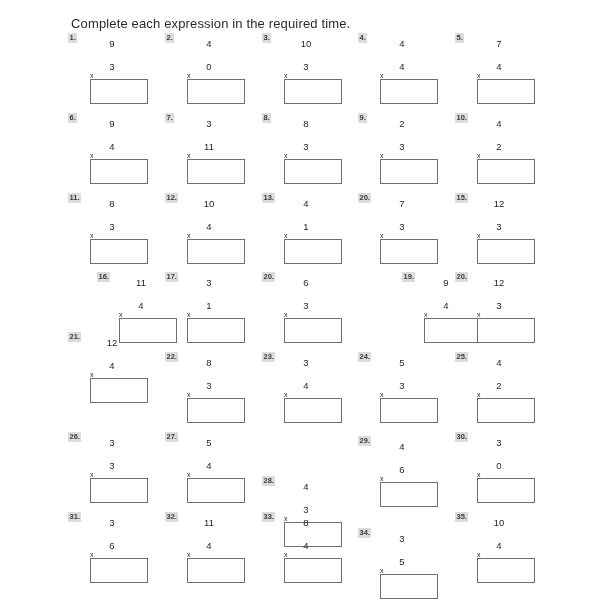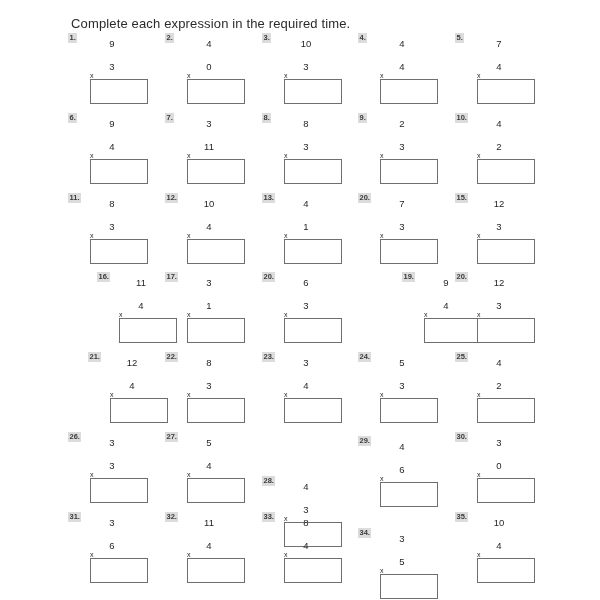--- a/index.html
+++ b/index.html
@@ -245,21 +245,21 @@
         <div class="op-sign">x</div>
         <div class="answer-box"></div>
       </div>
       <div class="problem" style="left: 455px; top: 272px;">
         <div class="prob-num">20.</div>
         <div class="operand-top">12</div>
         <div class="operand-bottom">3</div>
         <div class="op-sign">x</div>
         <div class="answer-box"></div>
       </div>
-      <div class="problem" style="left: 68px; top: 352px; margin-left: 20px;">
+      <div class="problem" style="left: 68px; top: 332px;">
         <div class="prob-num">21.</div>
         <div class="operand-top">12</div>
         <div class="operand-bottom">4</div>
         <div class="op-sign">x</div>
         <div class="answer-box"></div>
       </div>
       <div class="problem" style="left: 165px; top: 352px;">
         <div class="prob-num">22.</div>
         <div class="operand-top">8</div>
         <div class="operand-bottom">3</div>

